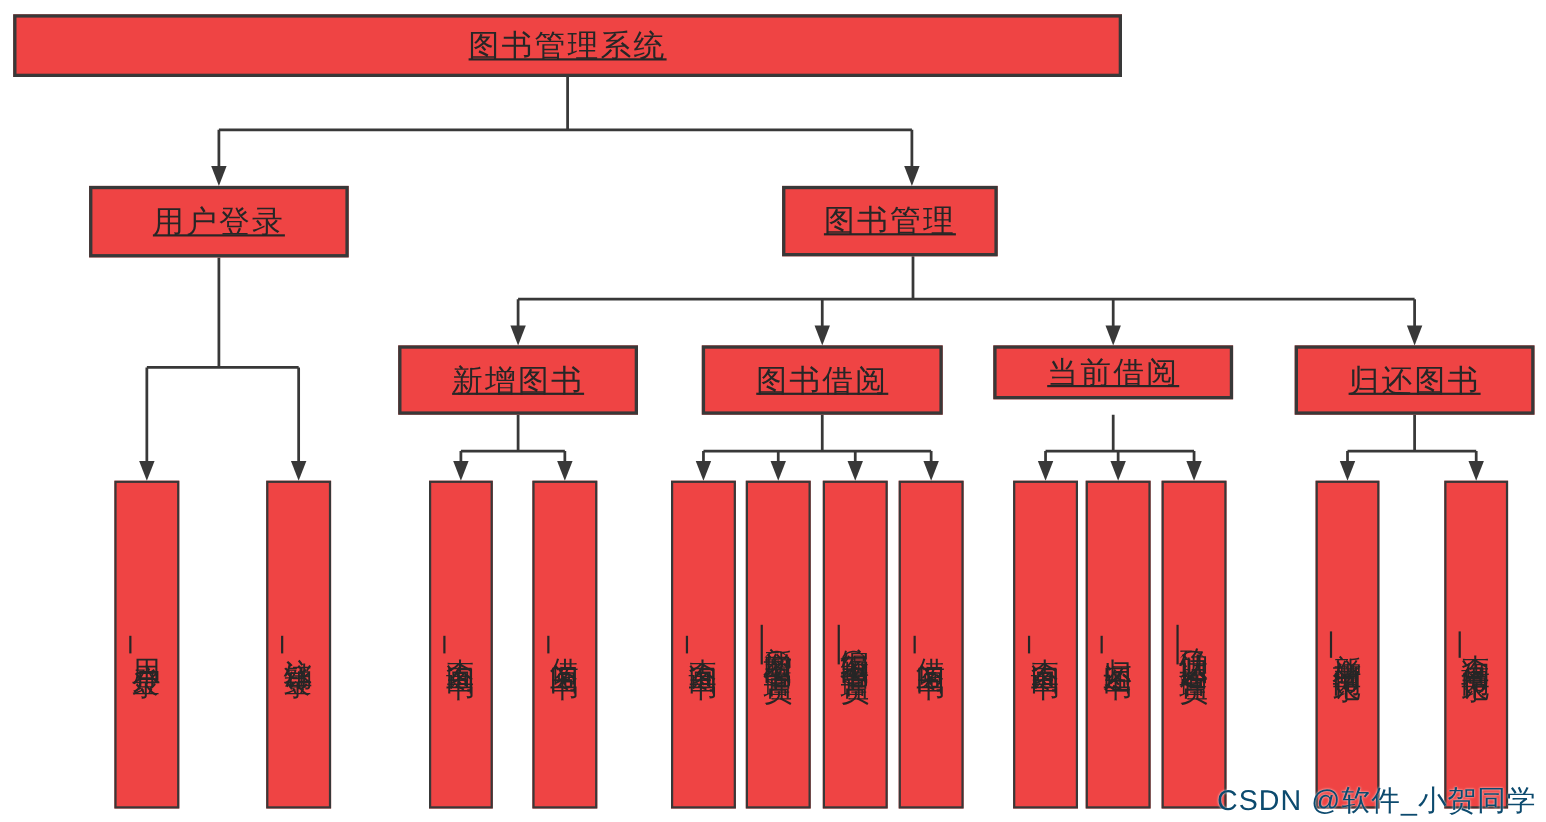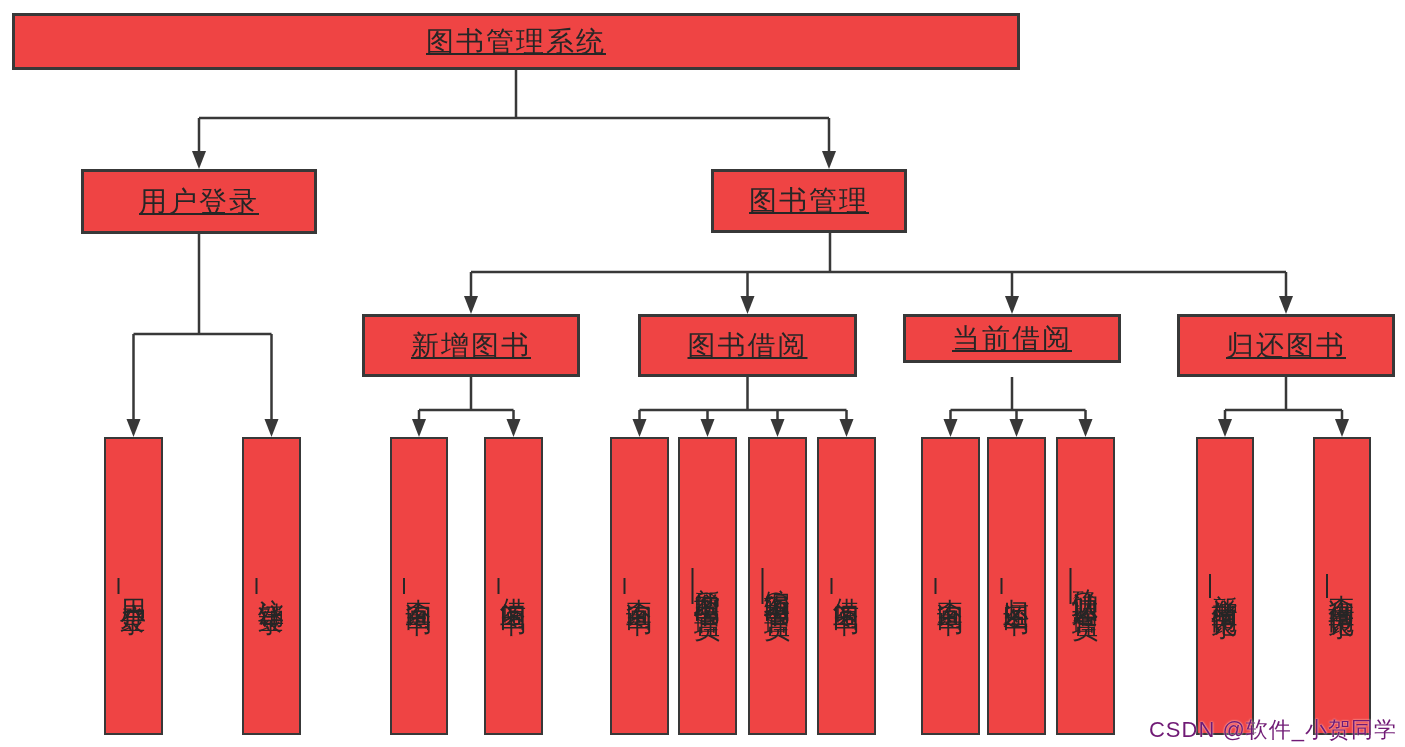--- a/index.html
+++ b/index.html
@@ -45,22 +45,22 @@
     writing-mode: vertical-rl;
     text-orientation: mixed;
     font-size: 26px;
     letter-spacing: 4px;
     line-height: 1;
   }
   .watermark {
     position: absolute;
     right: 8px;
     bottom: 2px;
-    font-size: 22px;
-    color: #701a75;
+    font-size: 26px;
+    color: #0c4a6e;
     letter-spacing: 1px;
     z-index: 2;
     text-shadow: 0 0 2px #ffffff;
     white-space: nowrap;
   }
 </style>
 </head>
 <body>
 
 <div class="stage">

